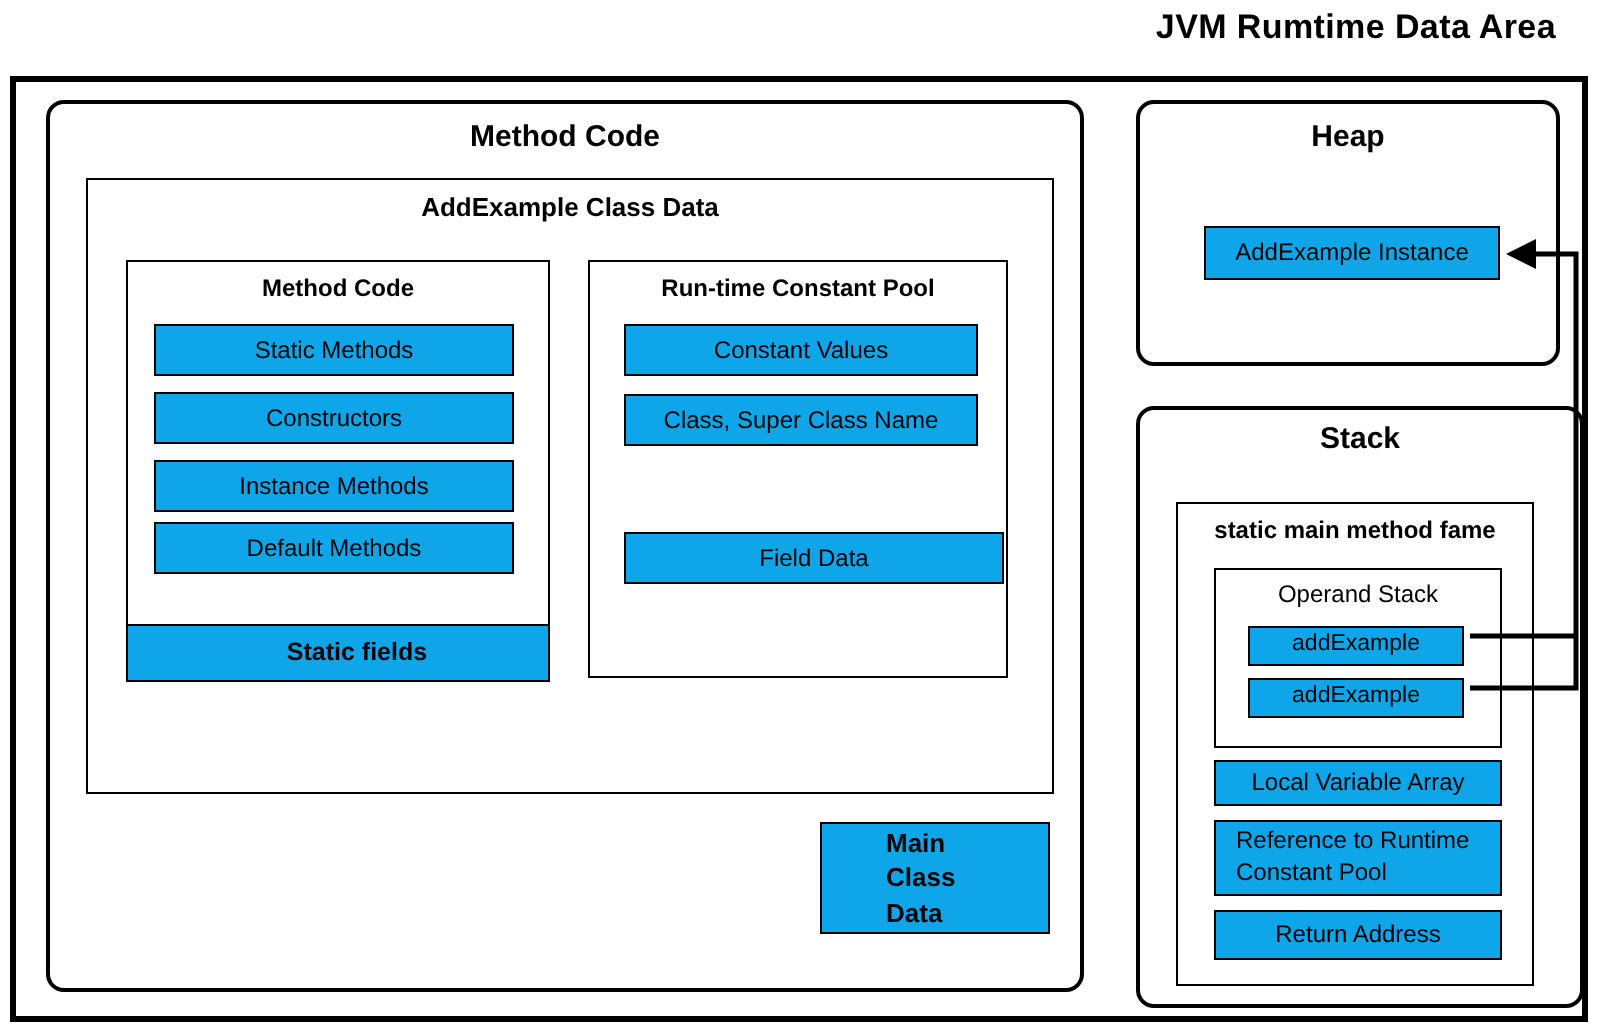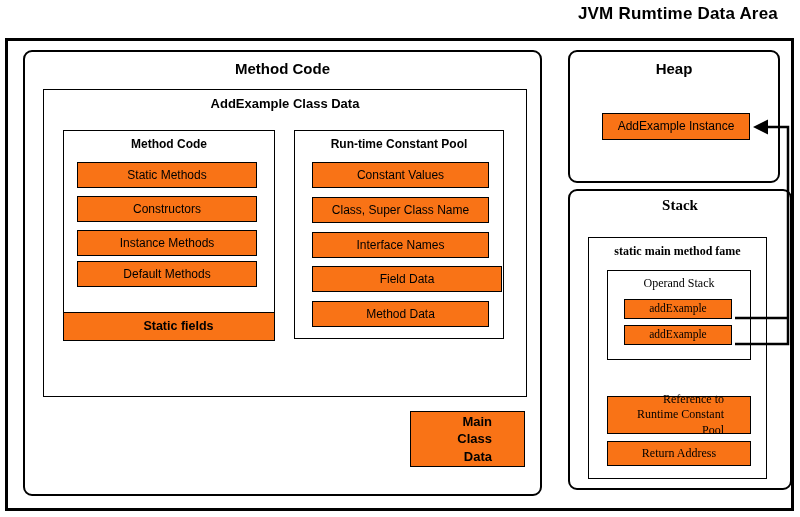--- a/index.html
+++ b/index.html
@@ -13,23 +13,23 @@
   }
   .box {
     position: absolute; box-sizing: border-box;
     border: 1.5px solid #000; background: #fff;
   }
   .rounded { border-radius: 9px; border-width: 2px; }
   .heavy { border-width: 3px; }
   .bt { position: absolute; left: 0; right: 0; text-align: center; font-weight: bold; }
   .item {
     position: absolute; box-sizing: border-box;
-    border: 1.4px solid #000; background: #f97316;
+    border: 1.4px solid #000; background: #0ea5e9;
     display: flex; align-items: center; justify-content: center;
-    text-align: right; font-size: 12px; line-height: 1.2;
+    text-align: left; font-size: 12px; line-height: 1.2;
   }
   .bold { font-weight: bold; padding-left: 19px; }
   .page-title {
     position: absolute; top: 4px; right: 22px;
     font-size: 17px; font-weight: bold; letter-spacing: 0.2px;
   }
   .arrow-layer { position: absolute; left: 0; top: 0; pointer-events: none; }
 </style>
 </head>
 <body>
@@ -49,49 +49,48 @@
         <div class="item" style="left:13px; top:31px; width:180px; height:26px;">Static Methods</div>
         <div class="item" style="left:13px; top:65px; width:180px; height:26px;">Constructors</div>
         <div class="item" style="left:13px; top:99px; width:180px; height:26px;">Instance Methods</div>
         <div class="item" style="left:13px; top:130px; width:180px; height:26px;">Default Methods</div>
       </div>
 
       <div class="box" style="left:250px; top:40px; width:210px; height:209px;">
         <div class="bt" style="top:6px; font-size:12px;">Run-time Constant Pool</div>
         <div class="item" style="left:17px; top:31px; width:177px; height:26px;">Constant Values</div>
         <div class="item" style="left:17px; top:66px; width:177px; height:26px;">Class, Super Class Name</div>
-        <div class="item" style="left:17px; top:101px; width:177px; height:26px;">Interface Names</div>
         <div class="item" style="left:17px; top:135px; width:190px; height:26px;">Field Data</div>
-        <div class="item" style="left:17px; top:170px; width:177px; height:26px;">Method Data</div>
       </div>
 
       <div class="item bold" style="left:19px; top:222px; width:212px; height:29px; font-size:12.5px;">Static fields</div>
     </div>
 
     <div class="item bold" style="left:385px; top:359px; width:115px; height:56px; font-size:13px; padding:0 32px; line-height:1.35;">Main Class Data</div>
   </div>
 
   <div class="box rounded" style="left:560px; top:9px; width:212px; height:133px;">
     <div class="bt" style="top:8px; font-size:15px;">Heap</div>
     <div class="item" style="left:32px; top:61px; width:148px; height:27px;">AddExample Instance</div>
   </div>
 
-  <div class="box rounded" style="left:560px; top:148px; width:224px; height:301px;font-family:Liberation Serif, serif;">
+  <div class="box rounded" style="left:560px; top:162px; width:224px; height:301px;">
     <div class="bt" style="top:6px; font-size:15px;">Stack</div>
 
     <div class="box" style="left:18px; top:46px; width:179px; height:242px;">
       <div class="bt" style="top:6px; font-size:12px;">static main method fame</div>
 
       <div class="box" style="left:18px; top:32px; width:144px; height:90px;">
         <div class="bt" style="top:5px; font-size:12px; font-weight:normal;">Operand Stack</div>
         <div class="item" style="left:16px; top:28px; width:108px; height:20px; font-size:11.5px;">addExample</div>
         <div class="item" style="left:16px; top:54px; width:108px; height:20px; font-size:11.5px;">addExample</div>
       </div>
 
-      <div class="item" style="left:18px; top:158px; width:144px; height:38px; padding:0 26px; line-height:1.3;">Reference to Runtime Constant Pool</div>
+      <div class="item" style="left:18px; top:128px; width:144px; height:23px;">Local Variable Array</div>
+      <div class="item" style="left:18px; top:158px; width:144px; height:38px; padding:0 10px; line-height:1.3;">Reference to Runtime Constant Pool</div>
       <div class="item" style="left:18px; top:203px; width:144px; height:25px;">Return Address</div>
     </div>
   </div>
 </div>
 
 <svg class="arrow-layer" width="800" height="517" viewBox="0 0 800 517">
   <path d="M735 318 H788 M735 344 H788 V127 H766" stroke="#000000" stroke-width="2.5" fill="none"></path>
   <path d="M753 127 L768 119.5 L768 134.5 Z" fill="#000000"></path>
 </svg>
 

